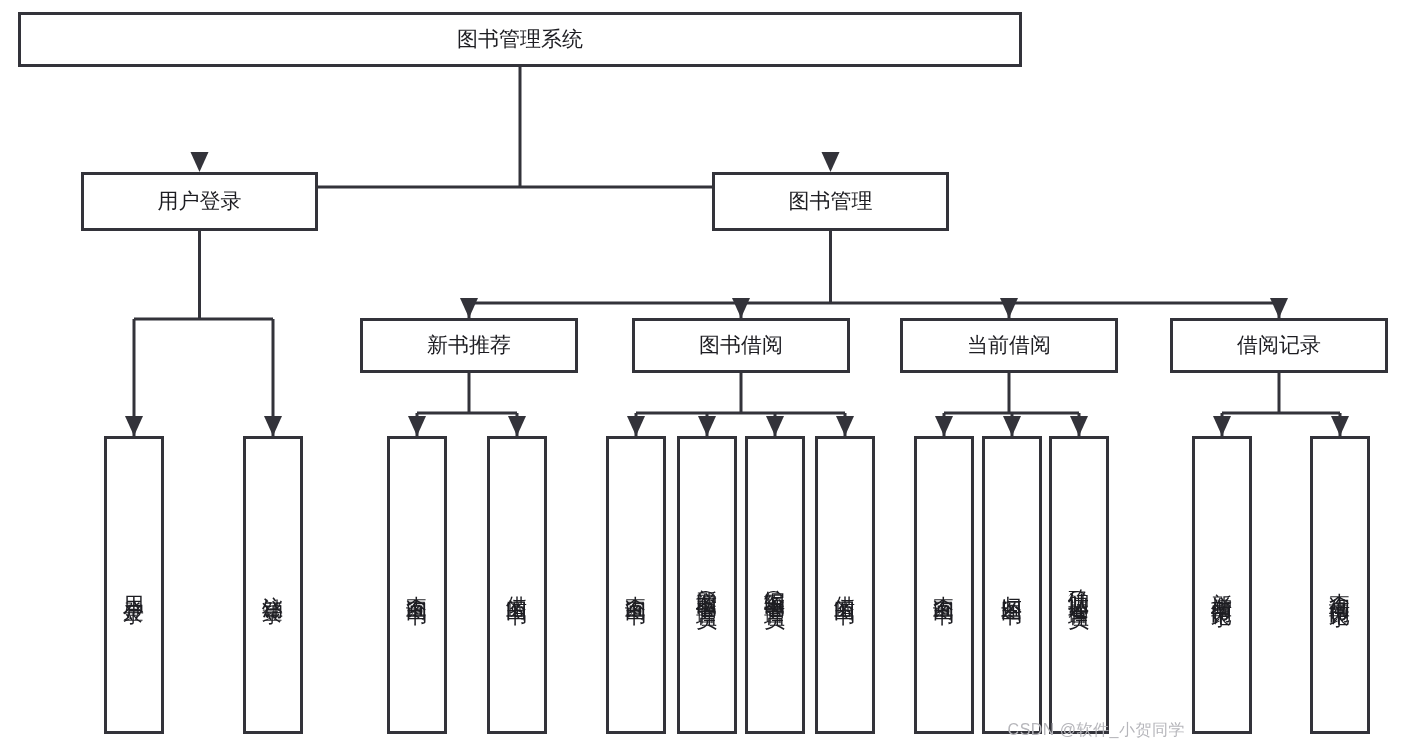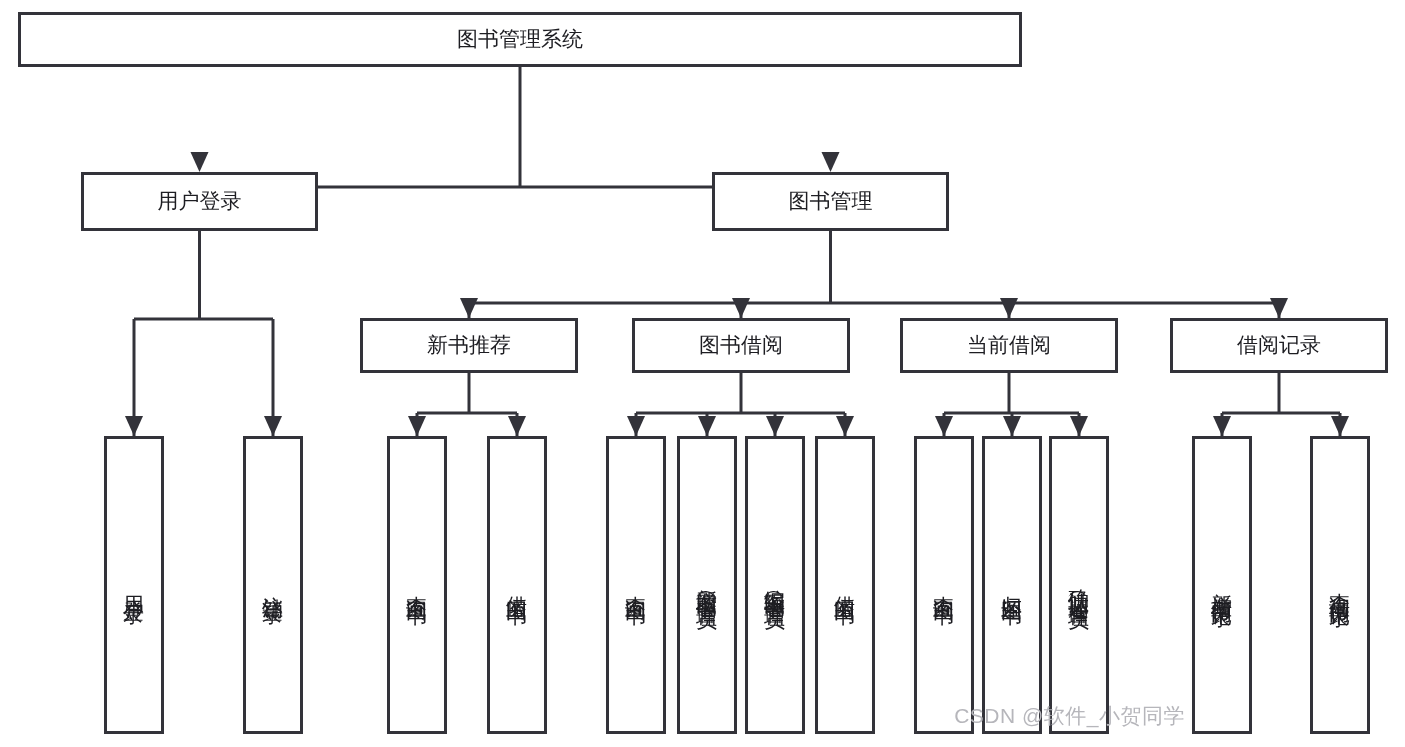--- a/index.html
+++ b/index.html
@@ -59,23 +59,23 @@
     font-family: "Liberation Sans", "DejaVu Sans", sans-serif;
     font-size: 21px;
     line-height: 1;
     letter-spacing: 3px;
     color: #1d1d22;
     white-space: nowrap;
   }
   #watermark {
     position: absolute;
     right: 8px;
-    bottom: 17px;
-    font-family: "Liberation Sans", "DejaVu Sans", sans-serif;
-    font-size: 21px;
+    bottom: 6px;
+    font-family: "Liberation Sans", "DejaVu Sans", sans-serif;
+    font-size: 16px;
     color: #b6b6bb;
     letter-spacing: 0.5px;
     white-space: nowrap;
   }
 </style>
 </head>
 <body>
 
 <div id="diagram-root">
   <svg id="flowchart" viewBox="0 0 1405 747">

